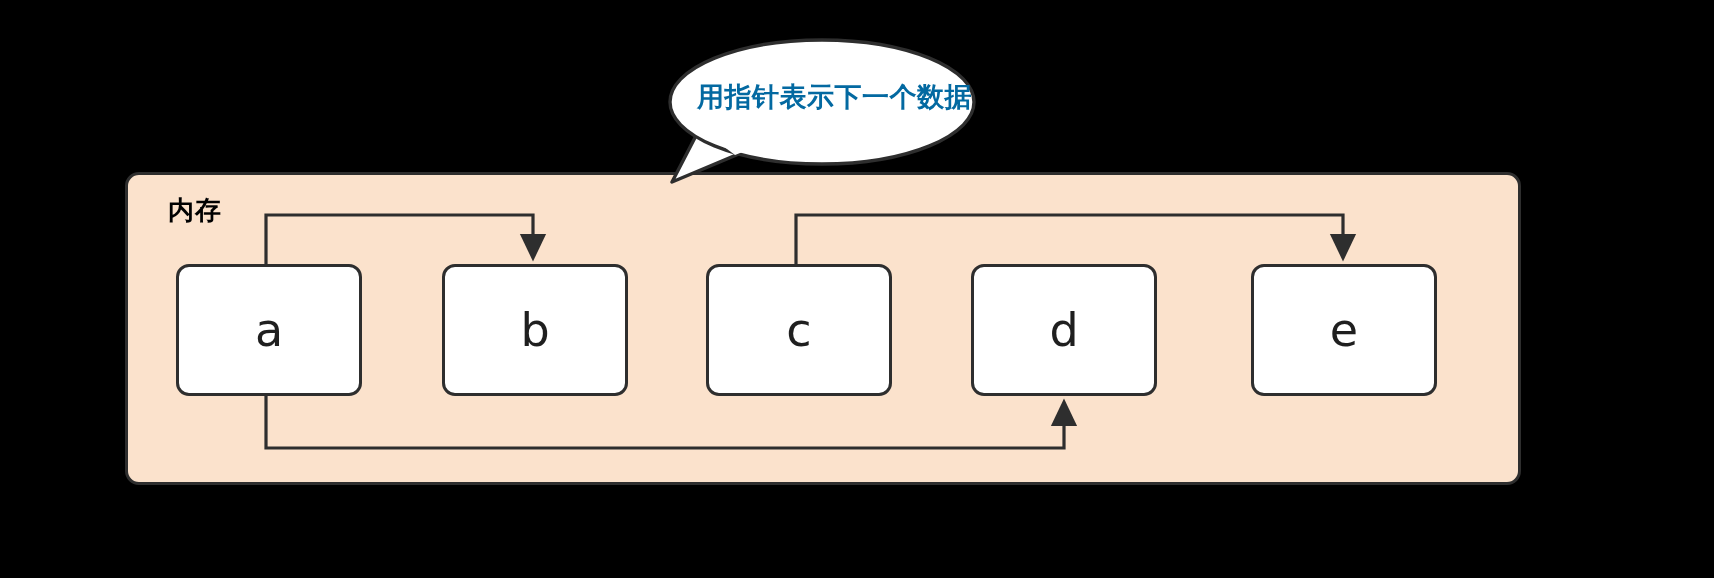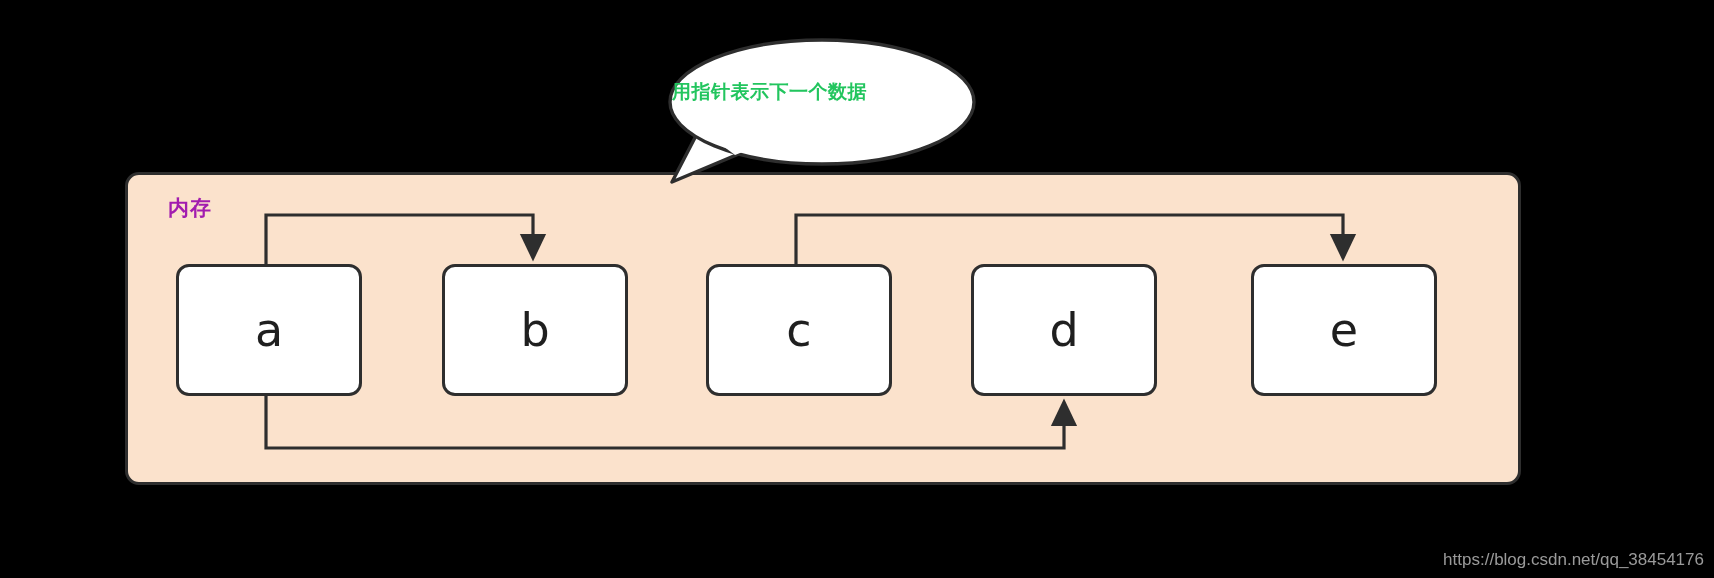--- a/index.html
+++ b/index.html
@@ -33,23 +33,23 @@
     background: #FBE2CC;
     border: 3px solid #2E2E2E;
     border-radius: 14px;
     box-sizing: border-box;
   }
 
   .memory-label {
     position: absolute;
     left: 40px;
     top: 22px;
-    font-size: 21px;
+    font-size: 26px;
     font-weight: bold;
-    color: #a21caf;
+    color: #000000;
     line-height: 1;
     letter-spacing: 1px;
     white-space: nowrap;
   }
 
   
   .cell {
     position: absolute;
     width: 186px;
     height: 132px;
@@ -91,24 +91,24 @@
     width: 1714px;
     height: 578px;
     overflow: visible;
   }
 
   .bubble-text {
     position: absolute;
     left: 672px;
     top: 79px;
     width: 300px;
-    text-align: left;
-    font-size: 19px;
+    text-align: right;
+    font-size: 27px;
     font-weight: bold;
-    color: #22c55e;
+    color: #0369a1;
     line-height: 1.38;
     letter-spacing: 0.5px;
   }
 
   .watermark {
     position: absolute;
     right: 10px;
     bottom: 8px;
     font-size: 17px;
     color: #9A9A9A;
@@ -163,15 +163,14 @@
 
     <ellipse cx="822" cy="102" rx="152" ry="62" fill="#FFFFFF" stroke="#2E2E2E" stroke-width="3.4"></ellipse>
 
     <path d="M703,131 L765,143 L735,155 z" fill="#FFFFFF" stroke="none"></path>
   </svg>
 
   <div class="bubble-text">
     <div>用指针表示下一个数据</div>
   </div>
 
-  <div class="watermark">https://blog.csdn.net/qq_38454176</div>
 
 </div>
 
 </body></html>

